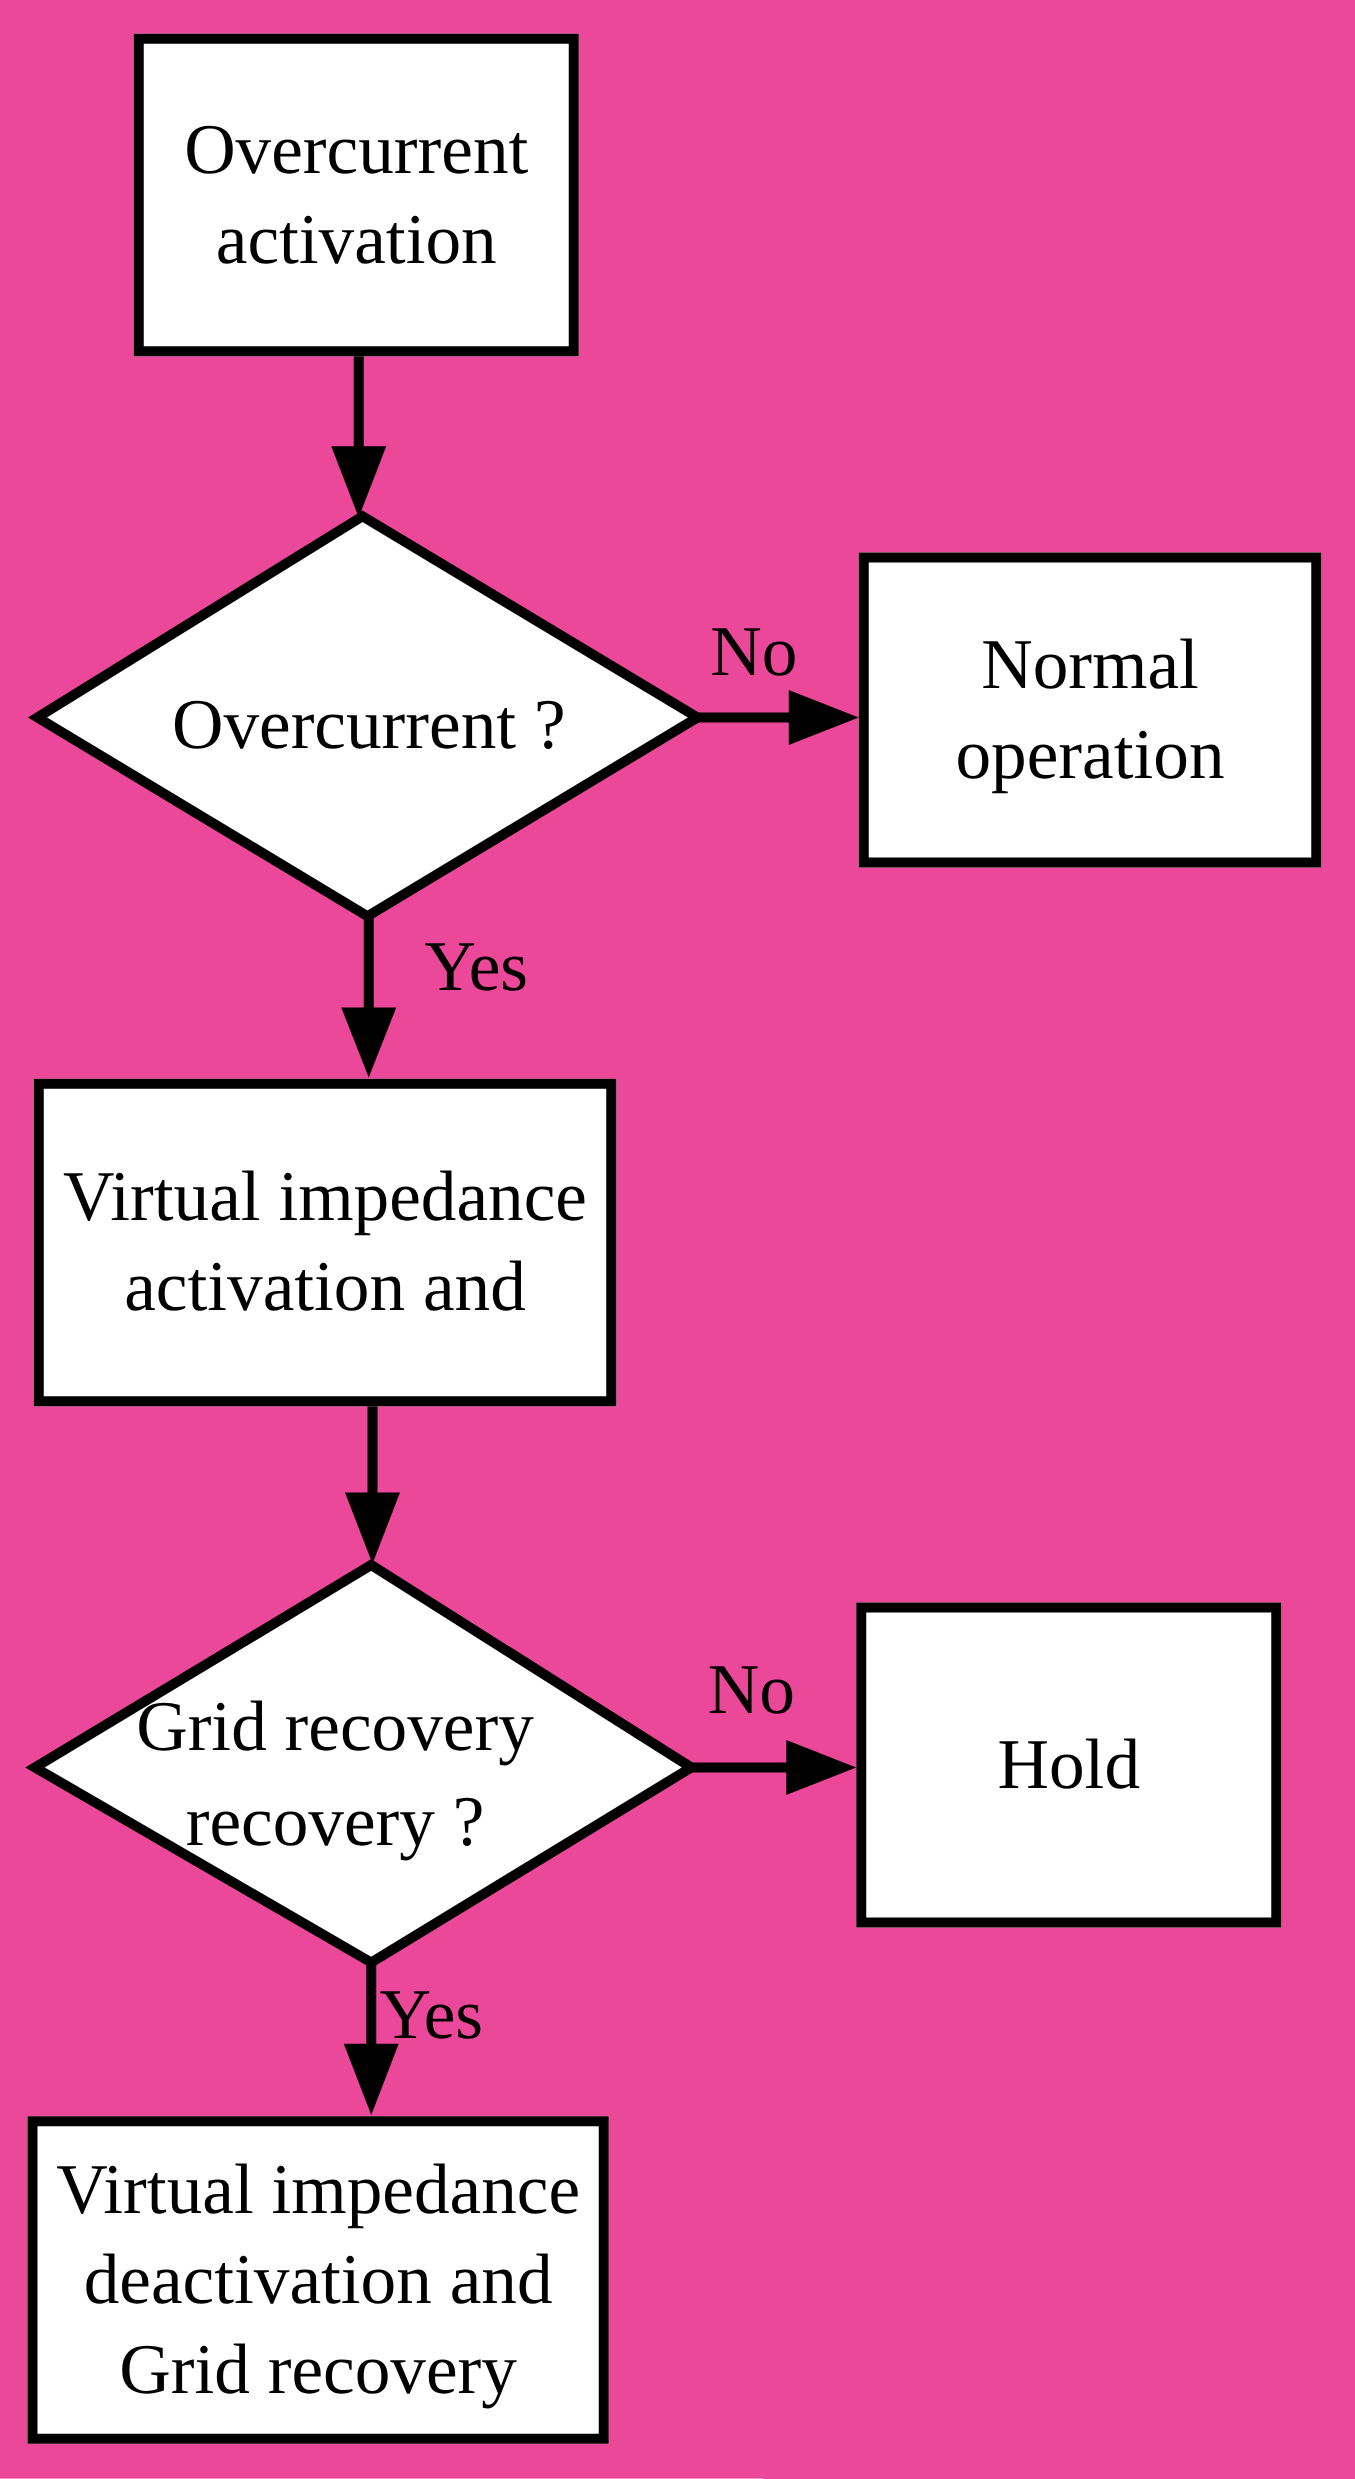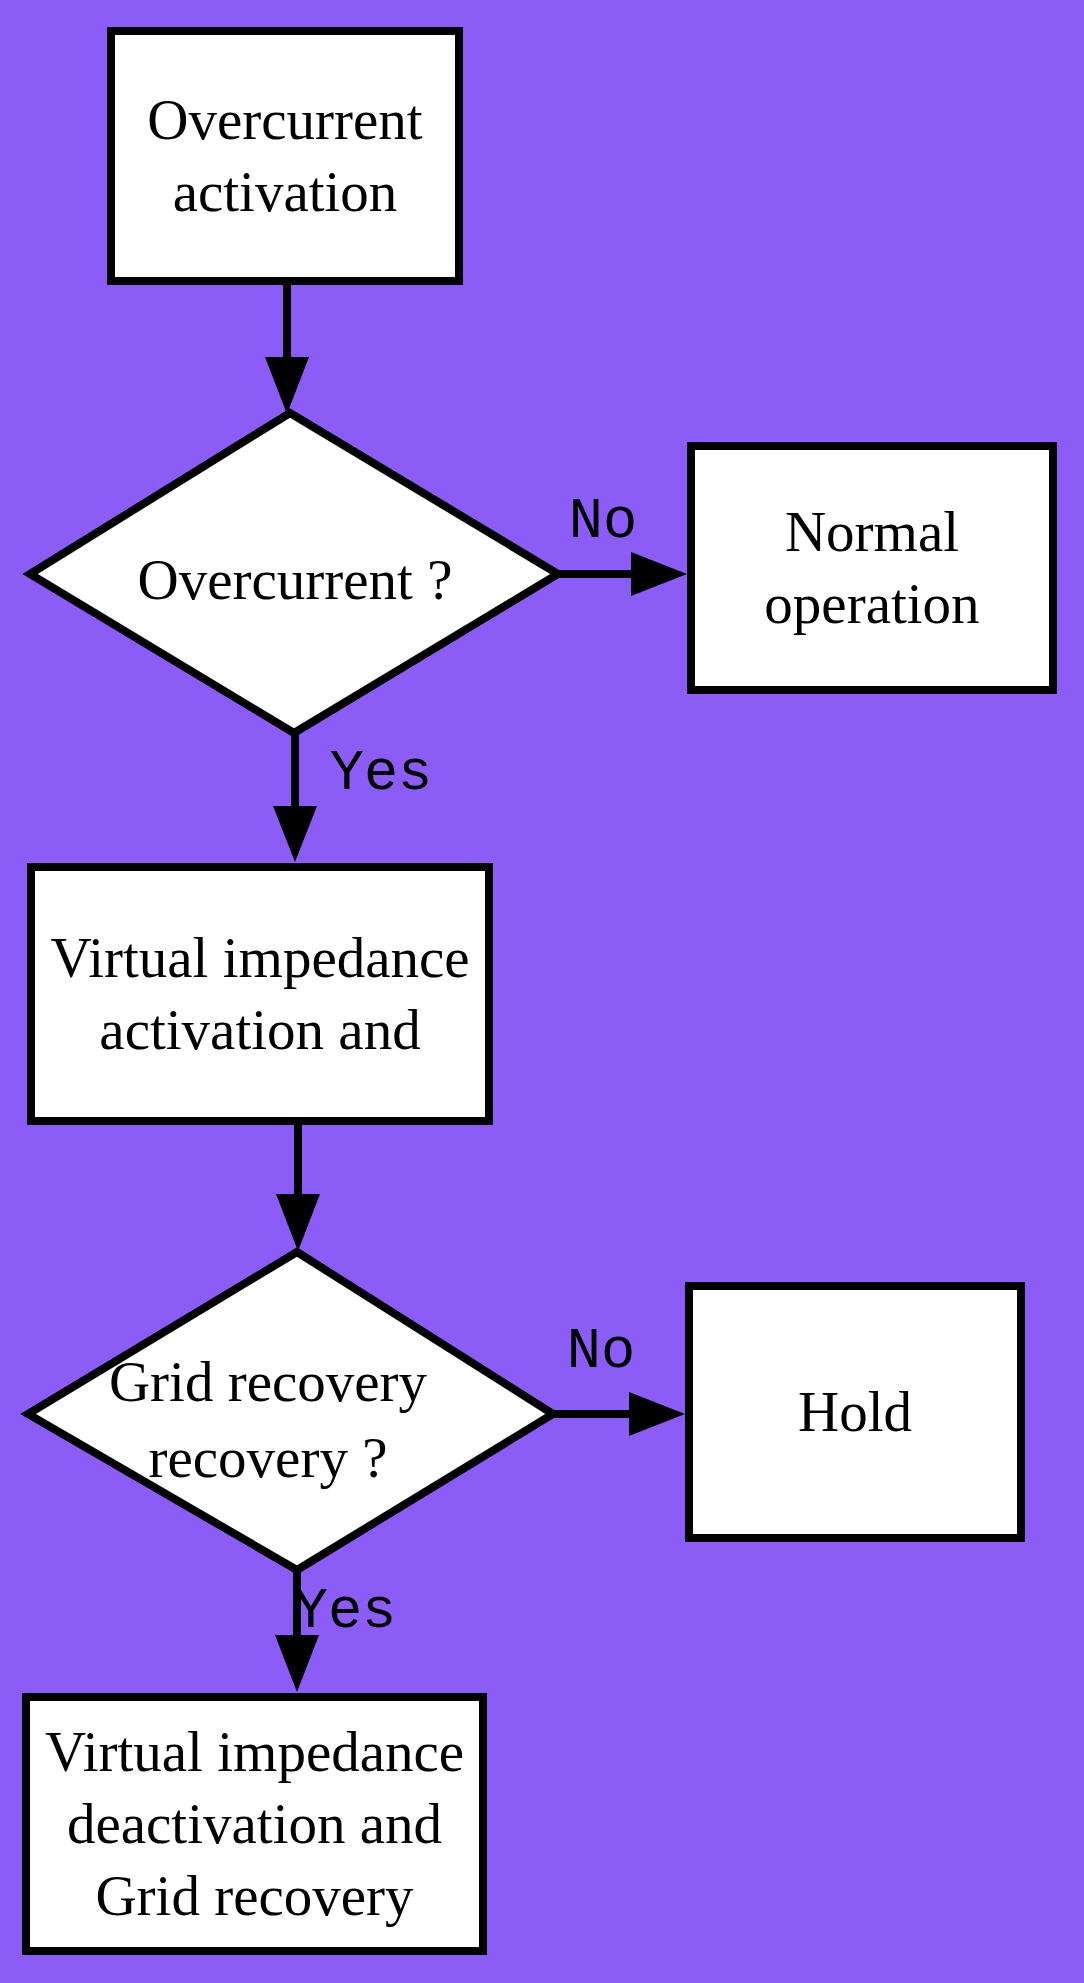--- a/index.html
+++ b/index.html
@@ -4,21 +4,21 @@
 <style>
   html, body {
     margin: 0;
     padding: 0;
     background: #ffffff;
   }
   #canvas {
     position: relative;
     width: 1084px;
     height: 1983px;
-    background: #8b5cf6;
+    background: #ec4899;
     color: #000000;
     font-family: "Liberation Serif", "DejaVu Serif", serif;
     overflow: hidden;
   }
   svg.layer {
     position: absolute;
     left: 0;
     top: 0;
   }
   .node {
@@ -45,21 +45,20 @@
     text-align: center;
     font-size: 57px;
     line-height: 76px;
   }
   .elabel {
     position: absolute;
     transform: translate(-50%, -50%);
     font-size: 57px;
     line-height: 60px;
     white-space: nowrap;
-    font-family: Liberation Mono, monospace;
   }
 </style>
 </head>
 <body>
 
 <div id="canvas">
 
   <svg class="layer" width="1084" height="1983" viewBox="0 0 1084 1983">
 
     <polygon points="290,413 558,574 294,733 30,574" fill="#ffffff" stroke="#000000" stroke-width="8"></polygon>

